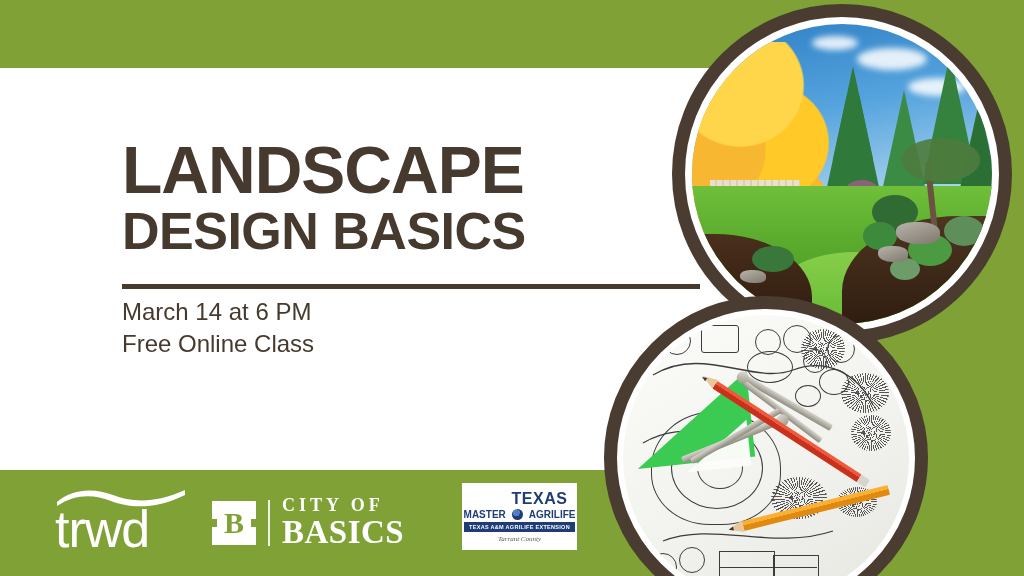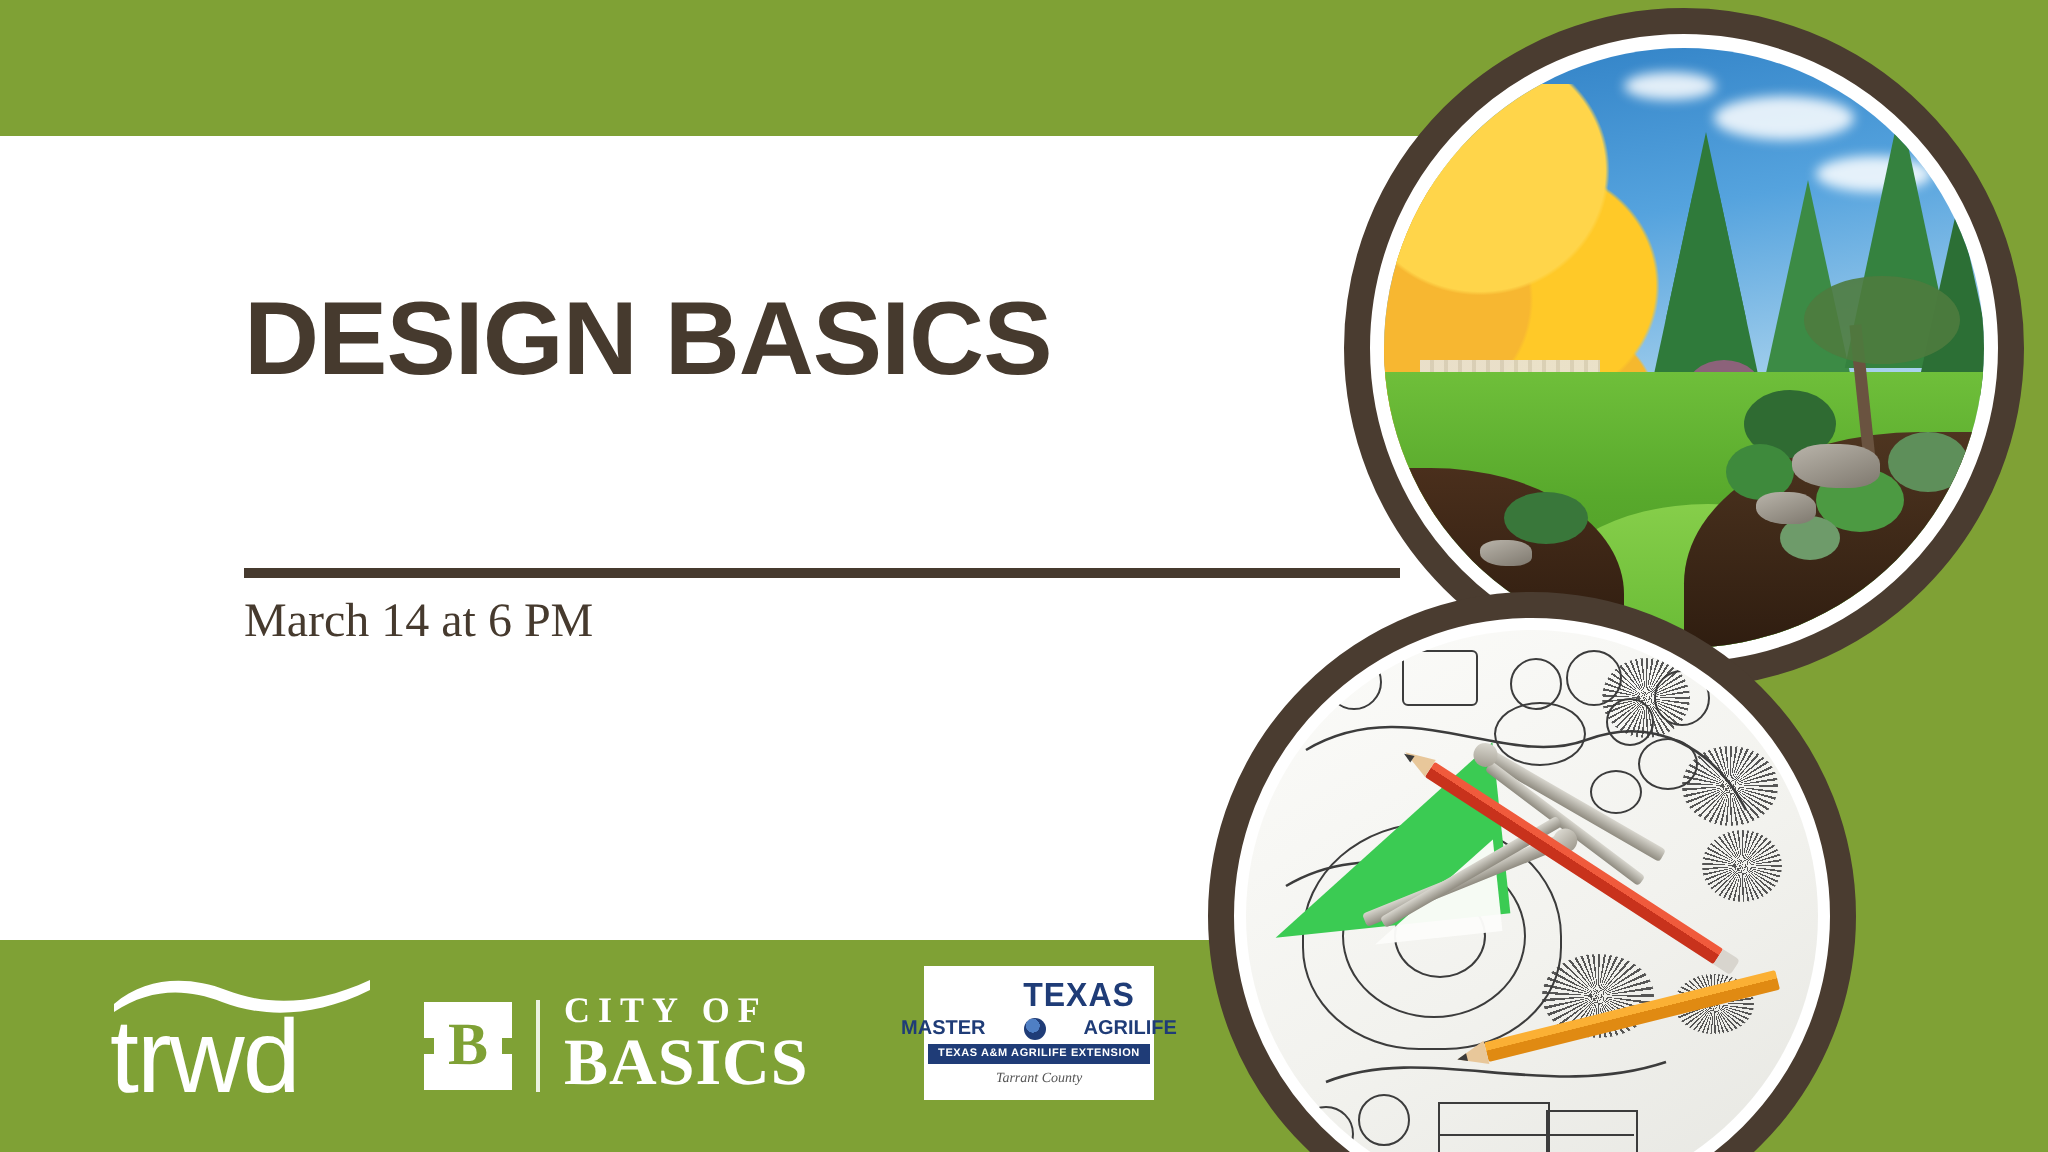--- a/index.html
+++ b/index.html
@@ -25,21 +25,21 @@
   }
   .title-sub{
     font-size:52px;line-height:1.0;font-weight:bold;
     letter-spacing:-0.5px;color:#463A2E;margin:4px 0 0 0;
     font-family:"Liberation Sans", sans-serif;
   }
   .rule{
     position:absolute;left:122px;top:284px;width:578px;height:5px;
     background:#463A2E;
   }
-  .details{position:absolute;left:122px;top:296px;font-family:Liberation Serif, serif;}
+  .details{position:absolute;left:122px;top:296px;}
   .details .line{
     font-size:24px;line-height:1.32;color:#463A2E;margin:0;
   }
   .url{
     position:absolute;left:120px;top:393px;
     font-size:30px;font-weight:bold;color:#7C9239;
     letter-spacing:-0.3px;
   }
 
   
@@ -83,21 +83,21 @@
     background:#FFFFFF;display:flex;flex-direction:column;align-items:center;
     justify-content:center;
   }
   .mg-texas{
     color:#1F3C77;font-size:16px;font-weight:bold;letter-spacing:0.5px;
     font-family:"Liberation Sans", sans-serif;line-height:1;
     transform:scaleY(1.05);
     margin-left:40px;
   }
   .mg-mid{
-    display:flex;align-items:center;gap:18px;margin-top:2px;
+    display:flex;align-items:center;gap:5px;margin-top:2px;
   }
   .mg-mid span{
     color:#1F3C77;font-size:10px;font-weight:bold;letter-spacing:0px;
     font-family:"Liberation Sans", sans-serif;
   }
   .mg-flower{
     width:11px;height:11px;border-radius:50%;
     background:radial-gradient(circle at 40% 35%, #4F7FC4 0 35%, #1F3C77 36% 100%);
     margin:0 1px;
   }
@@ -251,27 +251,29 @@
   .compass2{left:58px;top:142px;transform:rotate(-22deg);}
 </style>
 </head>
 <body>
 
 <div class="stage">
 
   <div class="white-panel"></div>
 
   <div class="copy">
+    <div class="title-main">LANDSCAPE</div>
     <div class="title-sub">DESIGN BASICS</div>
   </div>
 
   <div class="rule"></div>
 
   <div class="details">
     <p class="line">March 14 at 6 PM</p>
+    <p class="line">Free Online Class</p>
   </div>
 
 
   <div class="logos">
 
     <div class="logo-trwd">
       <div class="trwd-wave">
         <svg width="132" height="24" viewBox="0 0 132 24">
           <path d="M2 16 C18 2, 40 2, 58 9 C76 16, 100 18, 130 4 L130 9 C100 24, 74 22, 56 15 C38 8, 20 8, 2 20 Z" fill="#FFFFFF"></path>
         </svg>

